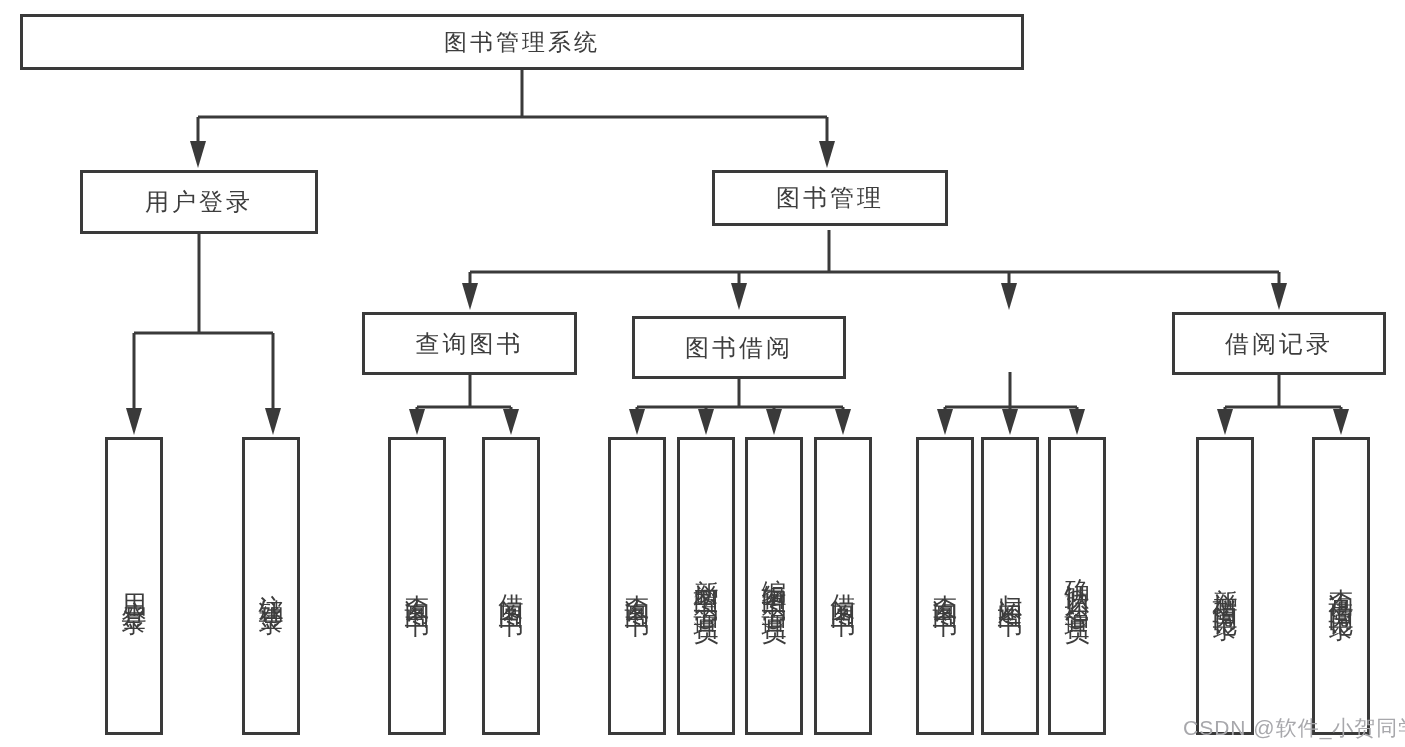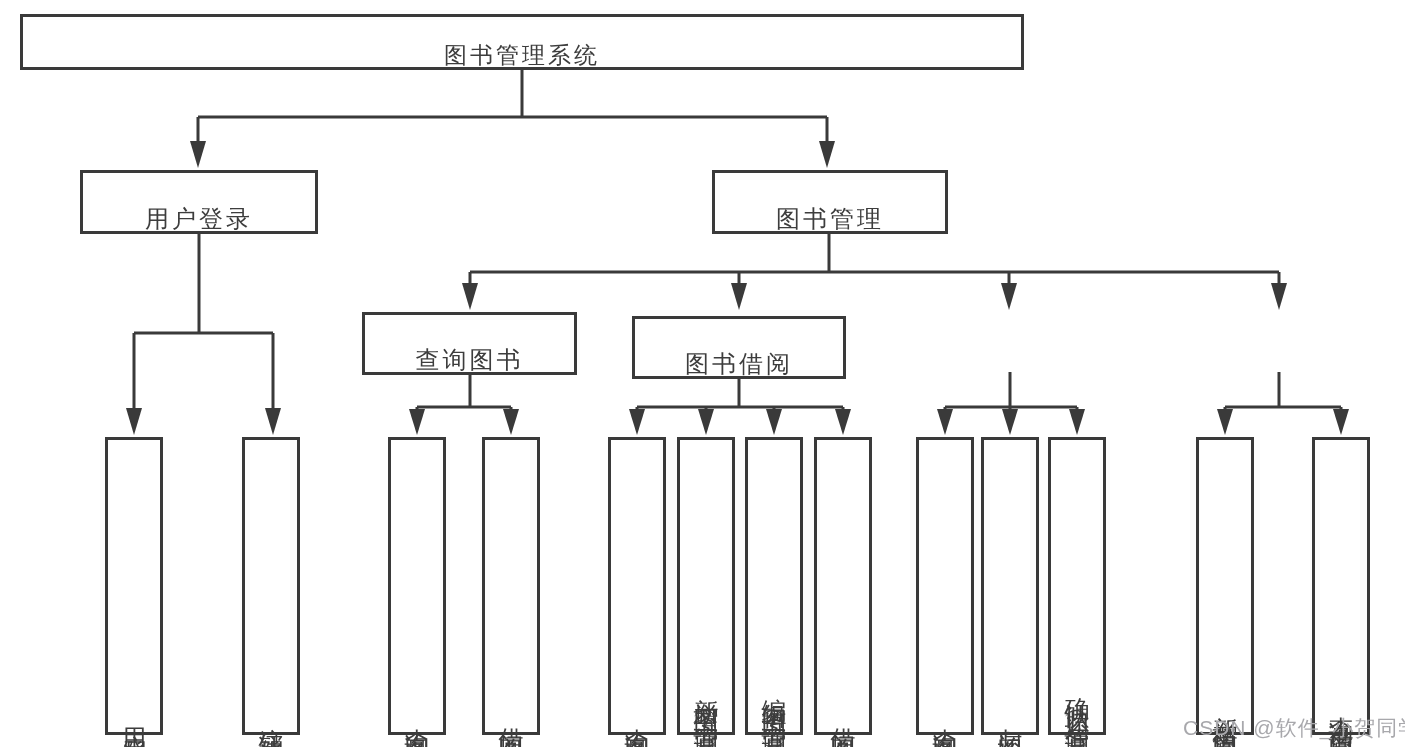--- a/index.html
+++ b/index.html
@@ -18,21 +18,21 @@
   }
   .connectors{
     position:absolute;left:0;top:0;z-index:1;
   }
   .box{
     position:absolute;
     box-sizing:border-box;
     background:var(--bg);
     border:3px solid var(--line);
     display:flex;
-    align-items:flex-end;
+    align-items:center;
     justify-content:center;
     z-index:2;
     color:var(--text);
   }
   .box .lbl{
     font-size:24px;
     letter-spacing:3px;
     white-space:nowrap;
     line-height:1;
   }
@@ -100,29 +100,32 @@
     </g>
   </svg>
 
   <div class="box lvl1" style="left:20px;top:14px;width:1004px;height:56px">
     <span class="lbl">图书管理系统</span>
   </div>
 
   <div class="box" style="left:80px;top:170px;width:238px;height:64px">
     <span class="lbl">用户登录</span>
   </div>
-  <div class="box" style="left:712px;top:170px;width:236px;height:64px">
+  <div class="box" style="left:712px;top:170px;width:236px;height:56px">
     <span class="lbl">图书管理</span>
   </div>
 
   <div class="box" style="left:362px;top:312px;width:215px;height:63px">
     <span class="lbl">查询图书</span>
   </div>
   <div class="box" style="left:632px;top:316px;width:214px;height:63px">
     <span class="lbl">图书借阅</span>
+  </div>
+  <div class="box" style="left:1172px;top:312px;width:214px;height:63px">
+    <span class="lbl">借阅记录</span>
   </div>
 
   <div class="box" style="left:105px;top:437px;width:58px;height:298px">
     <span class="vlbl">用户登录</span>
   </div>
   <div class="box" style="left:242px;top:437px;width:58px;height:298px">
     <span class="vlbl">注销登录</span>
   </div>
 
   <div class="box" style="left:388px;top:437px;width:58px;height:298px">

